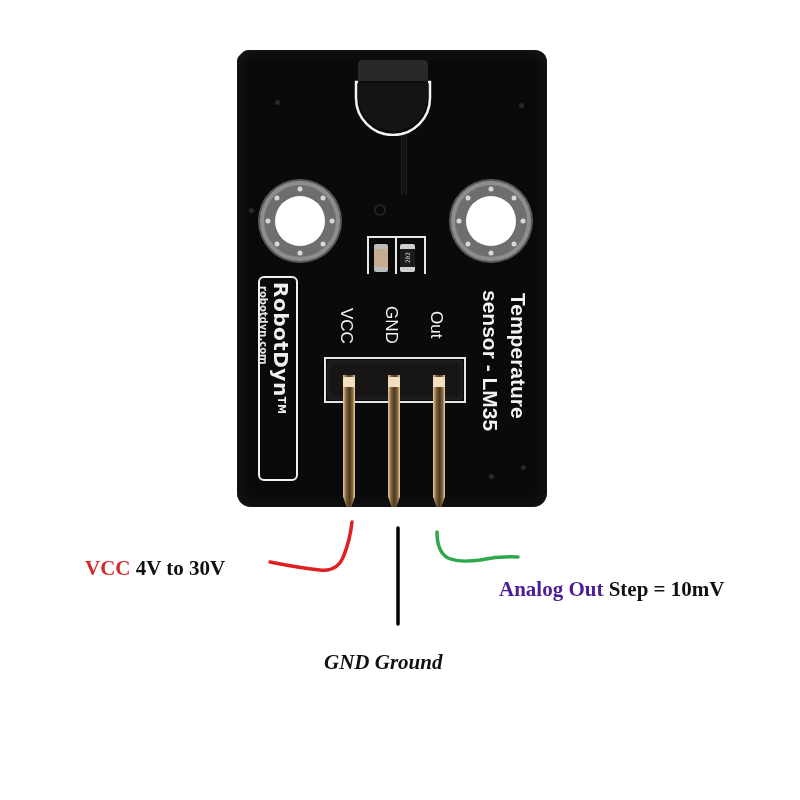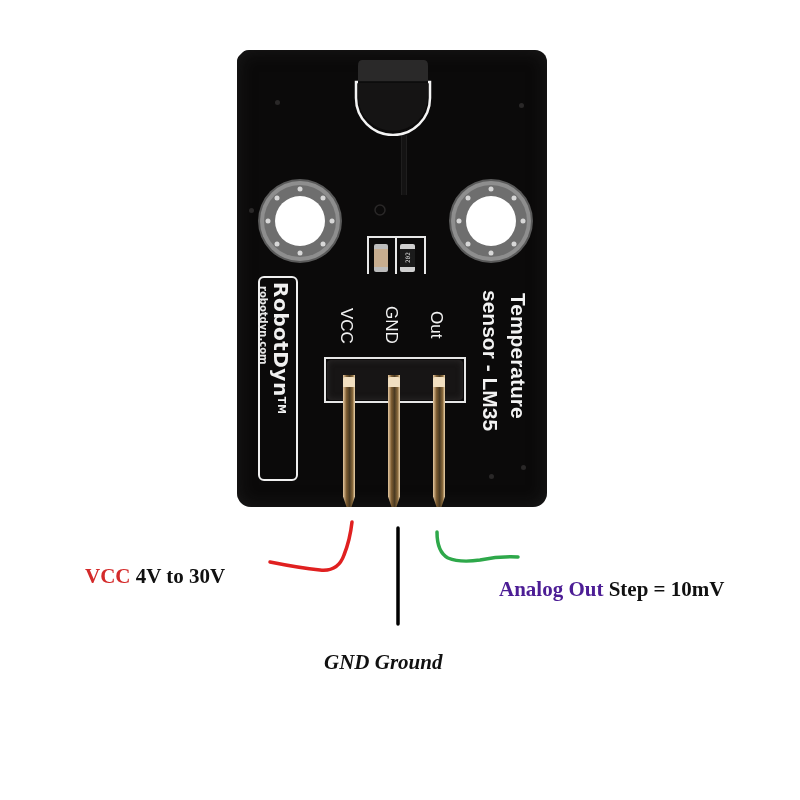--- a/index.html
+++ b/index.html
@@ -306,21 +306,21 @@
   <div class="pin-top" style="left:343px;"></div>
   <div class="pin-top" style="left:388px;"></div>
   <div class="pin-top" style="left:433px;"></div>
 
   <svg class="wires" viewBox="0 0 800 800">
     <path d="M270 562 Q300 568 320 570 Q338 572 344 555 Q350 540 352 522" fill="none" stroke="#e02020" stroke-width="3.5" stroke-linecap="round"></path>
     <path d="M398 528 L398 624" fill="none" stroke="#000000" stroke-width="3.5" stroke-linecap="round"></path>
     <path d="M437 532 Q437 552 448 558 Q460 563 480 560 Q500 556 518 557" fill="none" stroke="#2ea84a" stroke-width="3.5" stroke-linecap="round"></path>
   </svg>
 
-  <div class="anno" style="left:85px;top:556px;margin-top:8px;">
+  <div class="anno" style="left:85px;top:556px;">
     <span style="color:#d42a2a;">VCC</span>
     <span>4V to 30V</span>
   </div>
 
   <div class="anno" style="left:324px;top:650px;font-style:italic;">
     <span>GND</span>
     <span>Ground</span>
   </div>
 
   <div class="anno" style="left:499px;top:577px;">

